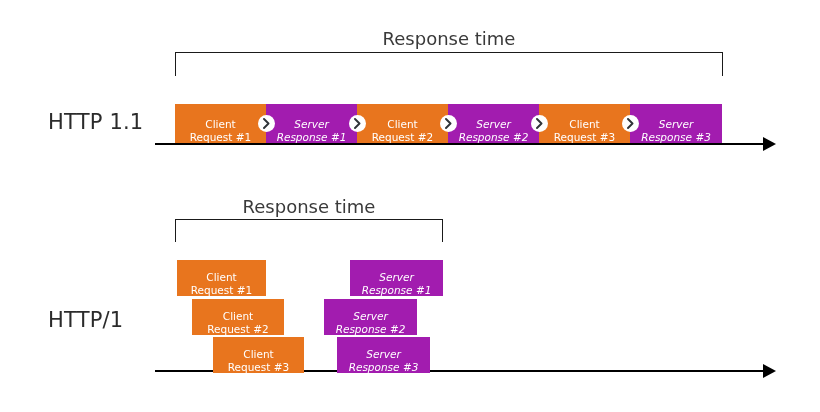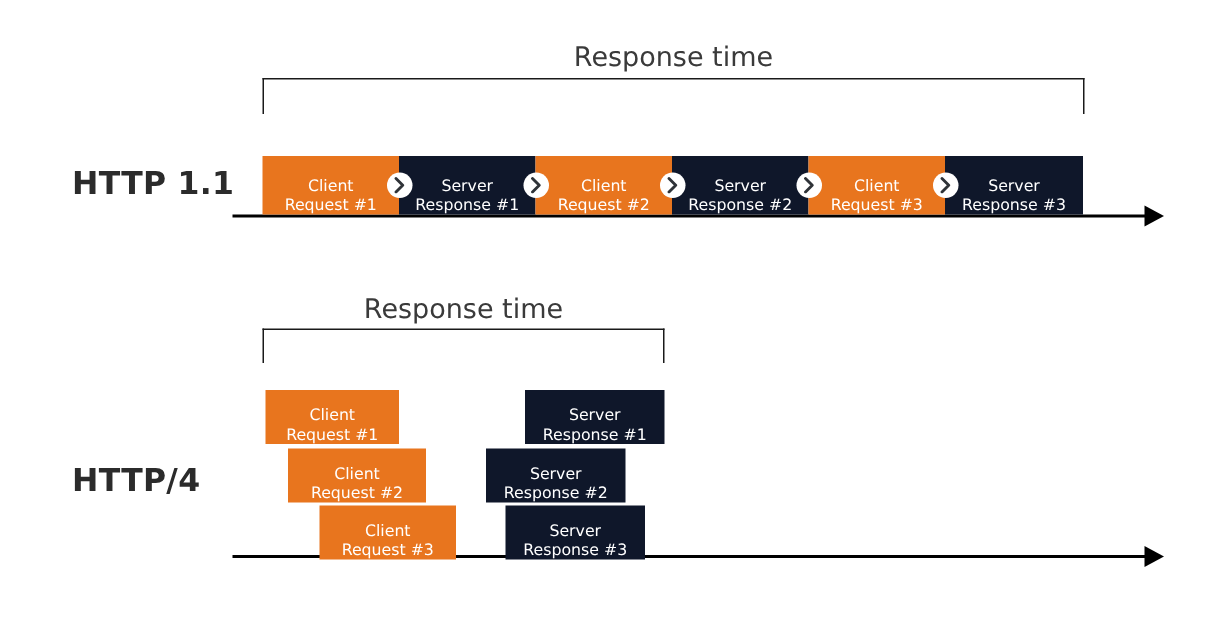--- a/index.html
+++ b/index.html
@@ -16,21 +16,21 @@
     height: 412px;
     background: #ffffff;
     overflow: hidden;
   }
 
   
   .proto-label {
     position: absolute;
     font-family: "DejaVu Sans", sans-serif;
     font-size: 21px;
-    font-weight: 700;
+    font-weight: 400;
     color: #2b2b2b;
     letter-spacing: 0.2px;
     white-space: nowrap;
   }
   #label-http11 { left: 48px; top: 110px; }
   #label-http2  { left: 48px; top: 308px; }
 
   
   .bracket-group { position: absolute; }
   .bracket-caption {
@@ -76,21 +76,21 @@
     color: #ffffff;
     font-family: "DejaVu Sans", sans-serif;
     font-size: 10.5px;
     line-height: 12.5px;
     text-align: center;
     box-sizing: border-box;
     overflow: hidden;
   }
   .msg-block .ln { display: block; white-space: nowrap; }
   .client { background: #e8751e; }
-  .server { background: #0f172a; }
+  .server { background: #a21caf; font-style: italic; }
 
   
   .chevron {
     position: absolute;
     width: 17px;
     height: 17px;
     border-radius: 50%;
     background: #ffffff;
     display: flex;
     align-items: center;
@@ -162,21 +162,21 @@
     </div>
     <div class="chevron" style="left:622px; top:115px;">
       <svg width="9" height="11" viewBox="0 0 9 11">
           <path d="M2 1 L6.5 5.5 L2 10" fill="none" stroke="#2f3338" stroke-width="1.9" stroke-linecap="round" stroke-linejoin="round"></path>
         </svg>
     </div>
   </div>
 
   <div>
 
-    <div class="proto-label" id="label-http2">HTTP/4</div>
+    <div class="proto-label" id="label-http2">HTTP/1</div>
 
     <div class="bracket-group" style="left:175px; top:196px; width:268px; height:46px;">
       <div class="bracket-caption" style="top:0px;">Response time</div>
       <div class="bracket-shape" style="left:0px; top:23px; width:268px; height:23px;"></div>
     </div>
 
     <div class="axis" style="left:155px; top:370px; width:612px;"></div>
     <div class="axis-head" style="left:763px; top:364px;"></div>
 
     <div class="msg-block client" style="left:177px; top:260px; width:89px; height:36px;">

